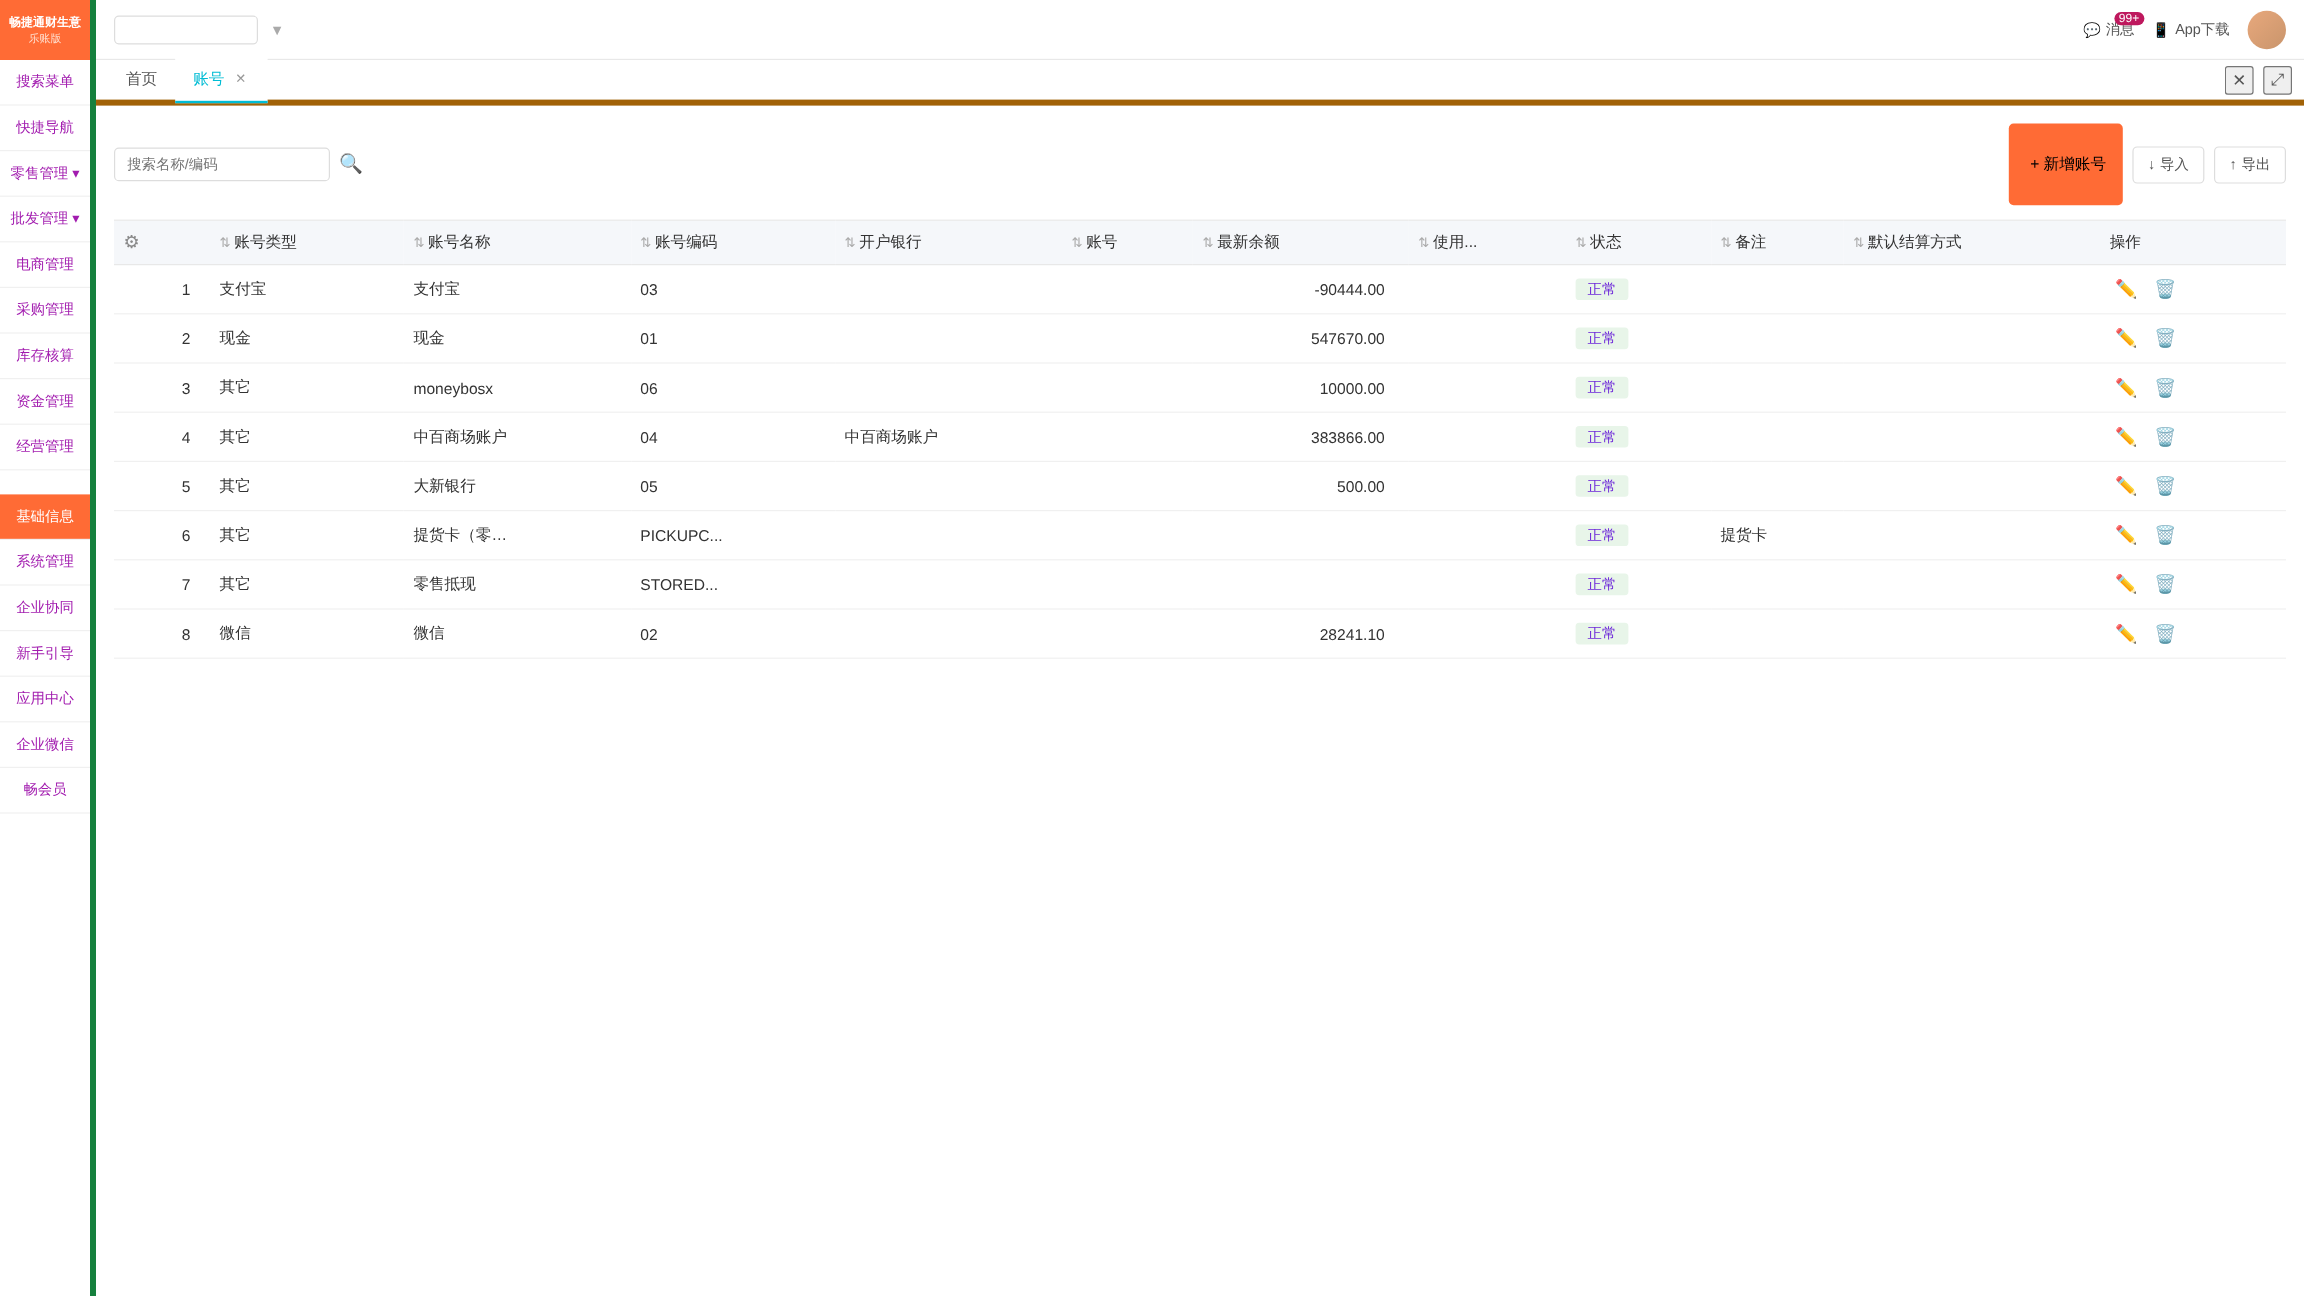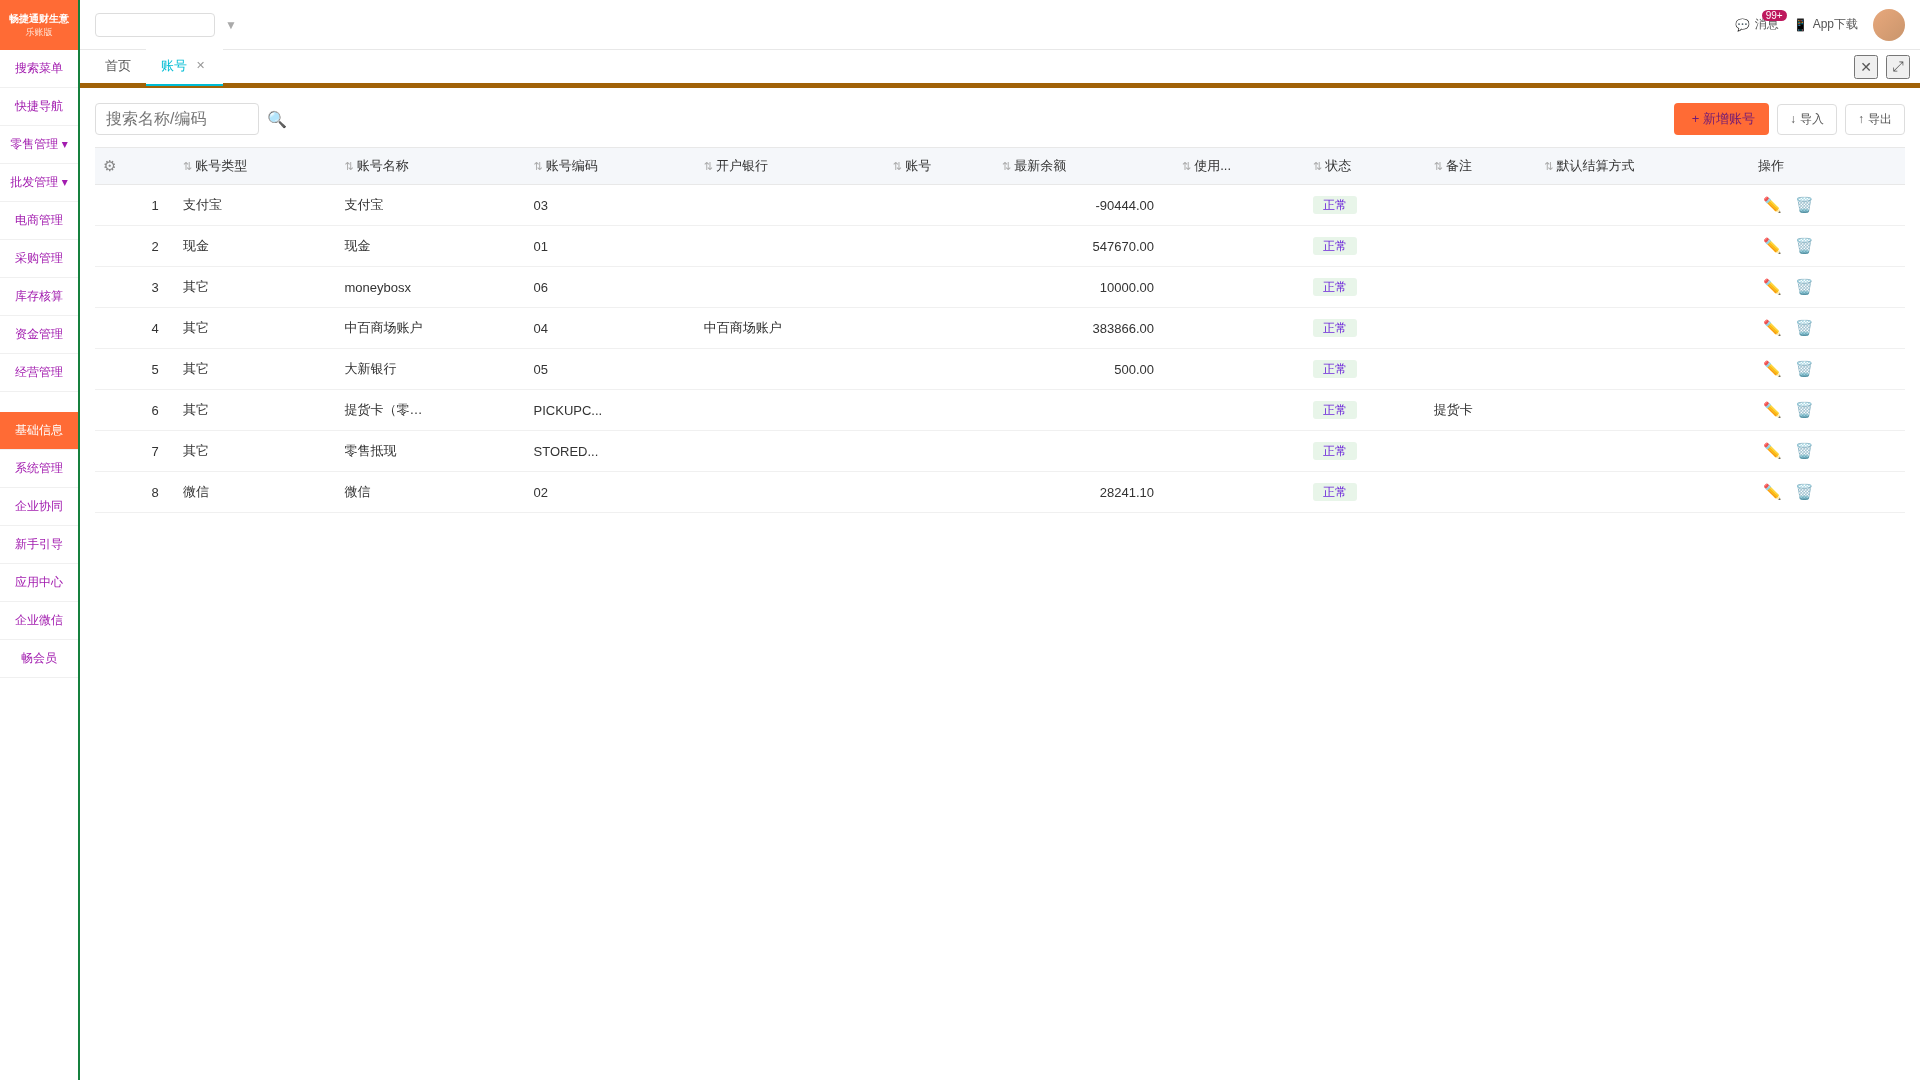--- a/index.html
+++ b/index.html
@@ -5,21 +5,21 @@
     * { margin: 0; padding: 0; box-sizing: border-box; }
     body { font-family: 'Microsoft YaHei', Arial, sans-serif; font-size: 13px; background: #f5f5f5; display: flex; height: 1080px; overflow: hidden; }
 
     
     .sidebar {
       width: 80px;
       background: #fff;
       display: flex;
       flex-direction: column;
       align-items: center;
-      border-right: 2px solid #15803d;
+      border-right: 5px solid #15803d;
       flex-shrink: 0;
     }
     .logo-area {
       width: 100%;
       background: #ff6b35;
       height: 50px;
       display: flex;
       align-items: center;
       justify-content: center;
       flex-direction: column;
@@ -187,43 +187,43 @@
     }
     .search-area {
       display: flex;
       align-items: center;
       gap: 8px;
     }
     .search-input {
       border: 1px solid #ddd;
       border-radius: 4px;
       padding: 6px 10px;
-      font-size: 16px;
-      width: 164px;
+      font-size: 12px;
+      width: 180px;
       color: #999;
       outline: none;
     }
     .search-btn {
       background: none;
       border: none;
       cursor: pointer;
       color: #999;
       font-size: 16px;
     }
     .toolbar-right {
       display: flex;
       align-items: center;
       gap: 8px;
     }
     .btn-add {
       background: #ff6b35;
-      color: #701a75;
+      color: #000000;
       border: none;
       border-radius: 4px;
-      padding: 7px 14px;
+      padding: 25px 14px;
       font-size: 13px;
       cursor: pointer;
       display: flex;
       align-items: center;
       gap: 4px;
     }
     .btn-import, .btn-export {
       background: #fff;
       border: 1px solid #ddd;
       border-radius: 4px;

